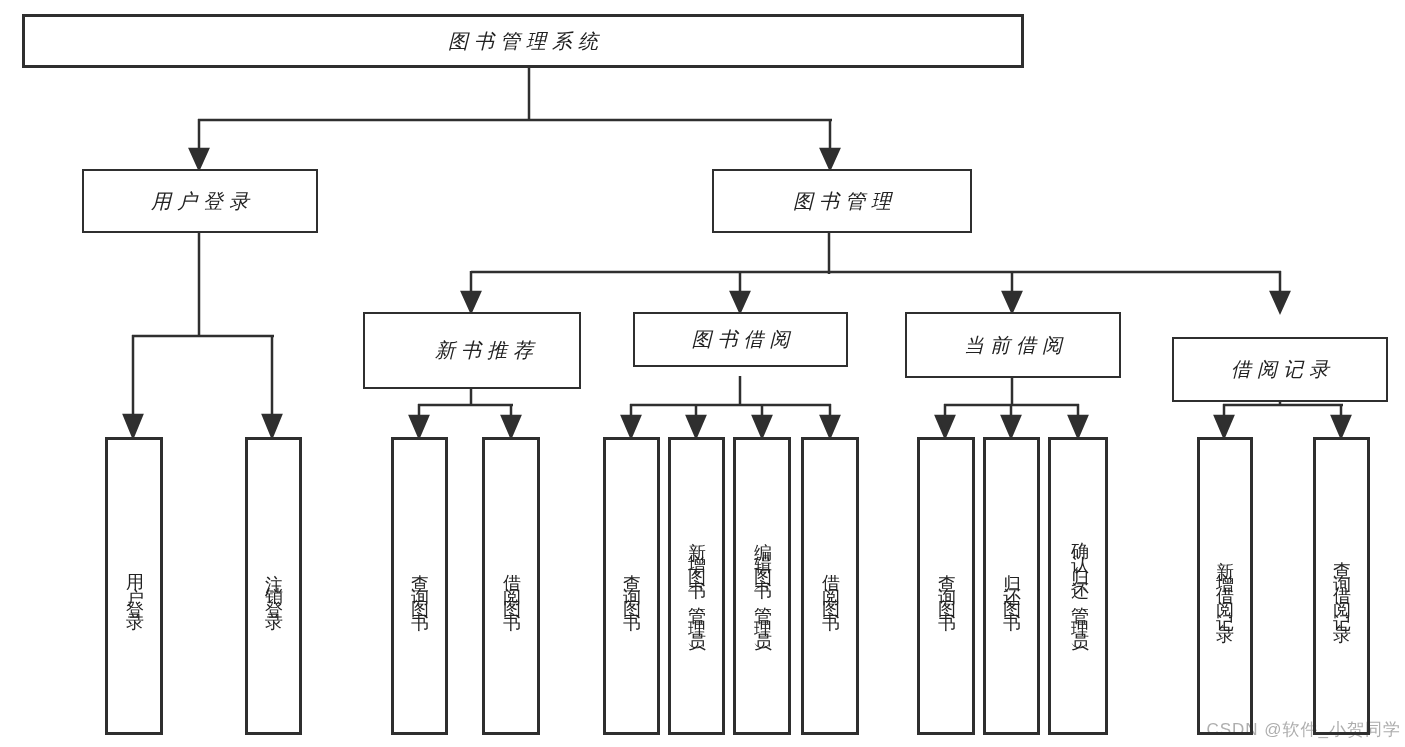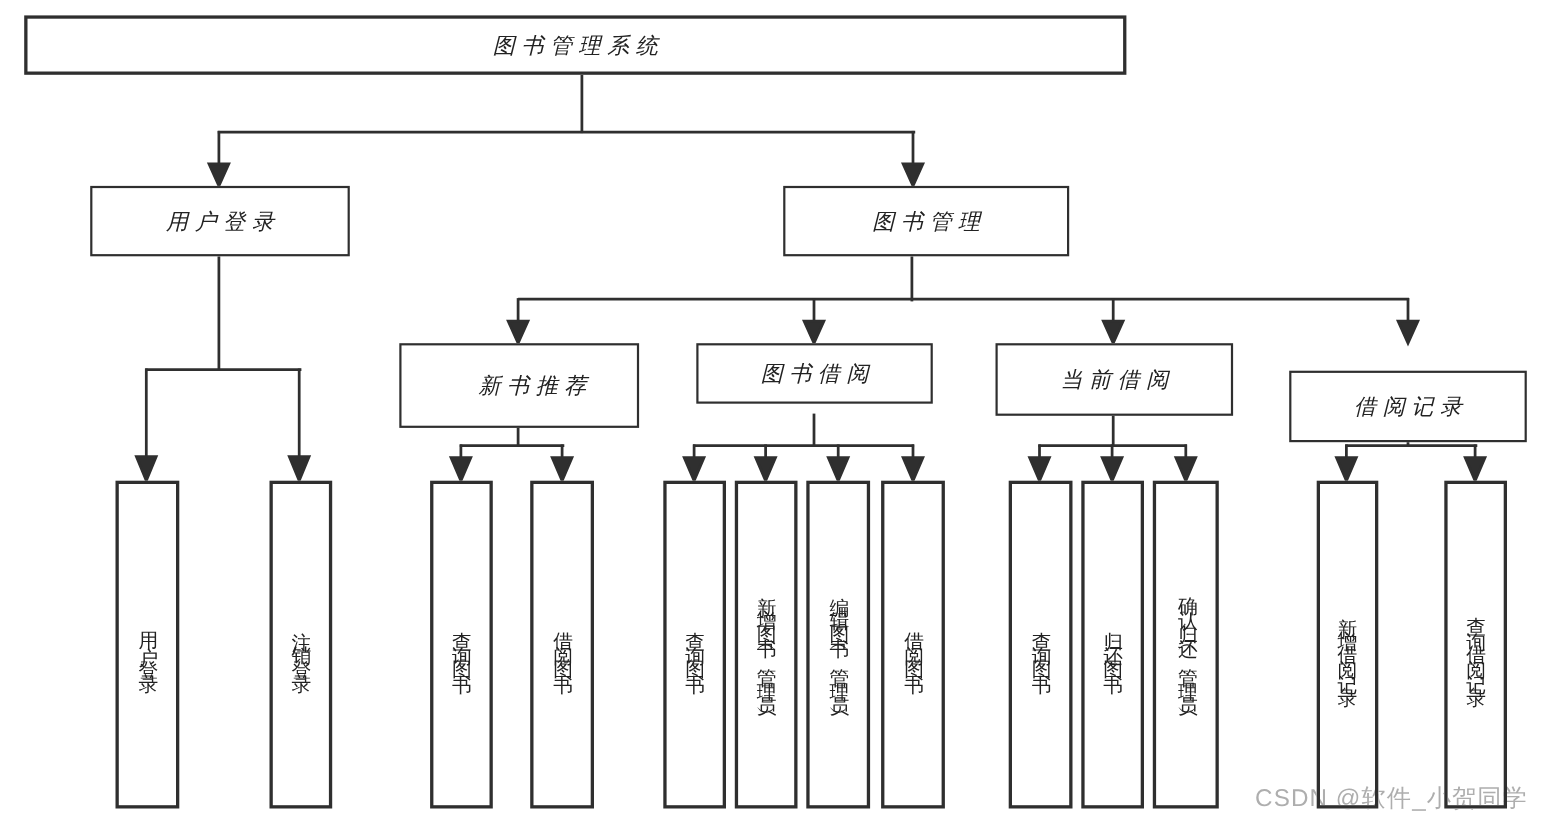--- a/index.html
+++ b/index.html
@@ -38,22 +38,22 @@
     background:var(--background);
     writing-mode:vertical-rl;
     text-orientation:mixed;
     text-align:center;
     font-size:18px;
     letter-spacing:13px;
     line-height:50px;
     color:var(--text);
   }
   .watermark{
-    position:absolute;right:16px;bottom:6px;
-    font-size:22px;letter-spacing:1px;
+    position:absolute;right:4px;bottom:6px;
+    font-size:17px;letter-spacing:1px;
     color:var(--watermark);
     mix-blend-mode:darken;
     white-space:nowrap;
     z-index:5;
     margin-left:48px;
   }
 </style>
 </head>
 <body>
 

